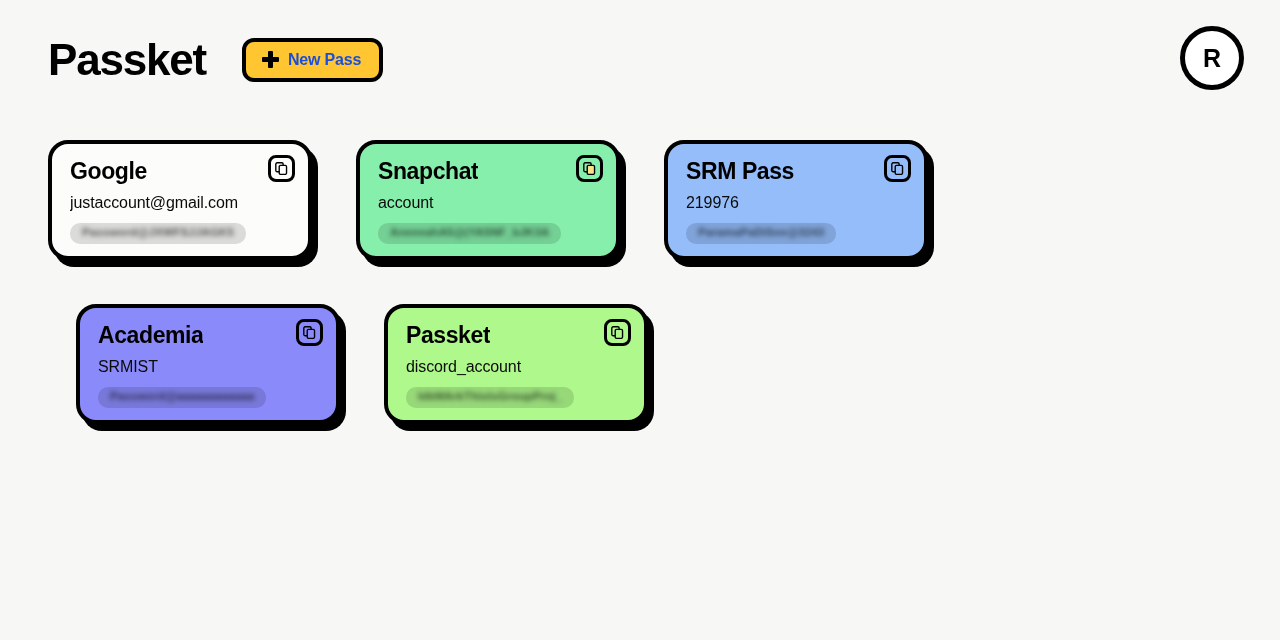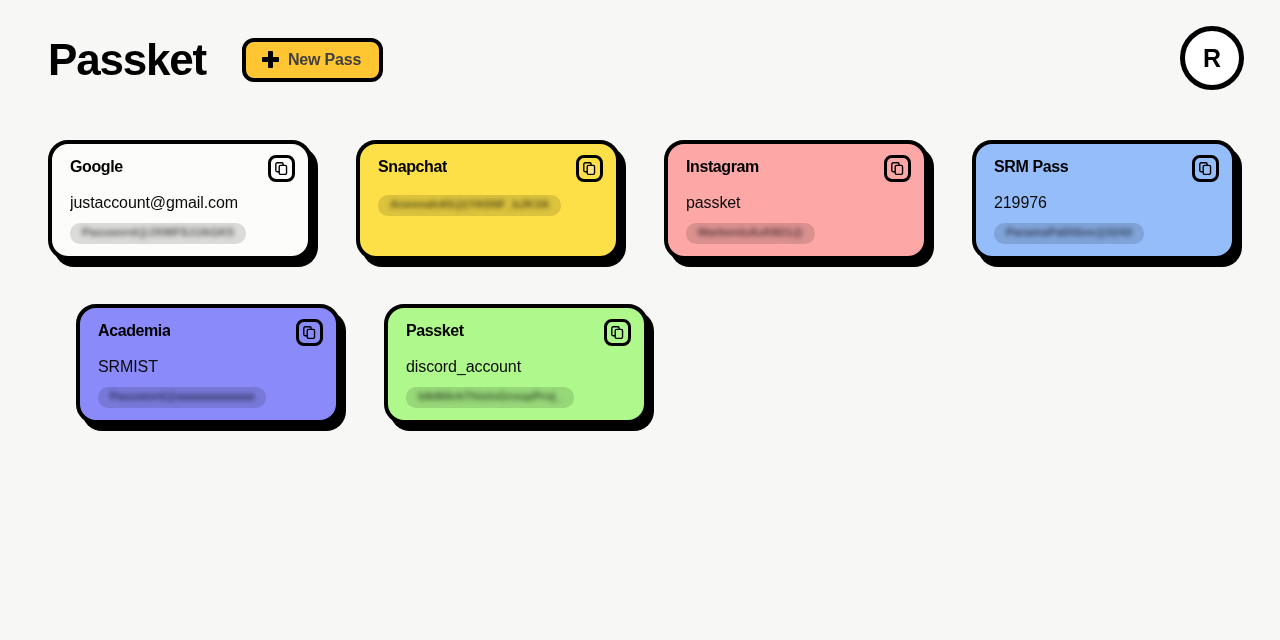--- a/index.html
+++ b/index.html
@@ -75,21 +75,21 @@
     left: 0; top: 6px; width: 17px; height: 5px;
   }
   .plus-icon::after {
     top: 0; left: 6px; width: 5px; height: 17px;
   }
 
   .new-pass-label {
     font-size: 16px;
     font-weight: bold;
     letter-spacing: -0.2px;
-    color: #404040;
+    color: #1d4ed8;
     line-height: 1;
   }
 
   .avatar {
     position: absolute;
     right: 36px;
     top: 26px;
     width: 64px;
     height: 64px;
     border: 5px solid #000000;
@@ -134,21 +134,21 @@
   }
 
   .card-title-row {
     display: flex;
     align-items: flex-start;
     justify-content: space-between;
     height: 26px;
   }
 
   .card-title {
-    font-size: 16px;
+    font-size: 23px;
     font-weight: bold;
     letter-spacing: -0.4px;
     line-height: 1.15;
     color: #000000;
     white-space: nowrap;
     overflow: hidden;
     text-overflow: ellipsis;
   }
 
   .copy-btn {
@@ -199,21 +199,21 @@
     letter-spacing: 0.1px;
     line-height: 1;
     color: rgba(0, 0, 0, 0.62);
     white-space: nowrap;
     filter: blur(2.6px);
     user-select: none;
   }
 
   
   .bg-white  { background: #FCFCFB; }
-  .bg-yellow { background: #fde047; }
+  .bg-yellow { background: #86efac; }
   .bg-pink   { background: #FDA7A7; }
   .bg-blue   { background: #94BDFA; }
   .bg-purple { background: #8A8AFA; margin-left: 28px; }
   .bg-green  { background: #AEF88C; }
 </style>
 </head>
 <body>
 
 <div class="app">
 
@@ -251,40 +251,26 @@
     <div class="card bg-yellow">
       <div class="card-title-row">
         <div class="card-title">Snapchat</div>
         <button class="copy-btn">
           <svg width="13" height="13" viewBox="0 0 16 16" fill="none">
             <rect x="1" y="1" width="9" height="11" rx="1.6" stroke="#000" stroke-width="1.7"></rect>
             <rect x="5.2" y="4.2" width="9" height="11" rx="1.6" fill="#FBE38B" stroke="#000" stroke-width="1.7"></rect>
           </svg>
         </button>
       </div>
+      <div class="card-username">account</div>
       <div class="card-password">
         <span class="card-password-text">AneeeahA5@(YA5NF_bJK3A</span>
       </div>
     </div>
 
-    <div class="card bg-pink">
-      <div class="card-title-row">
-        <div class="card-title">Instagram</div>
-        <button class="copy-btn">
-          <svg width="13" height="13" viewBox="0 0 16 16" fill="none">
-            <rect x="1" y="1" width="9" height="11" rx="1.6" stroke="#000" stroke-width="1.7"></rect>
-            <rect x="5.2" y="4.2" width="9" height="11" rx="1.6" fill="#FDA7A7" stroke="#000" stroke-width="1.7"></rect>
-          </svg>
-        </button>
-      </div>
-      <div class="card-username">passket</div>
-      <div class="card-password">
-        <span class="card-password-text">MarbenIsAsK821@</span>
-      </div>
-    </div>
 
     <div class="card bg-blue">
       <div class="card-title-row">
         <div class="card-title">SRM Pass</div>
         <button class="copy-btn">
           <svg width="13" height="13" viewBox="0 0 16 16" fill="none">
             <rect x="1" y="1" width="9" height="11" rx="1.6" stroke="#000" stroke-width="1.7"></rect>
             <rect x="5.2" y="4.2" width="9" height="11" rx="1.6" fill="#94BDFA" stroke="#000" stroke-width="1.7"></rect>
           </svg>
         </button>

